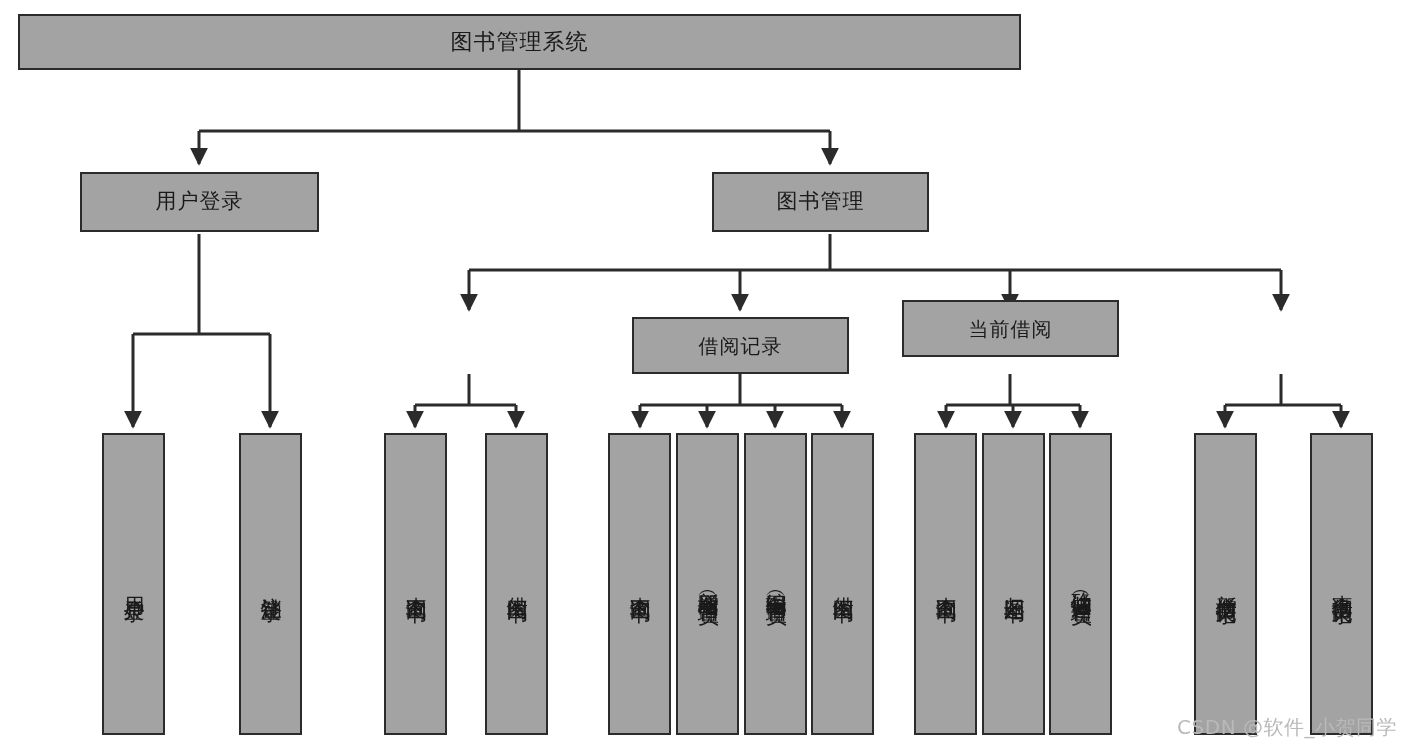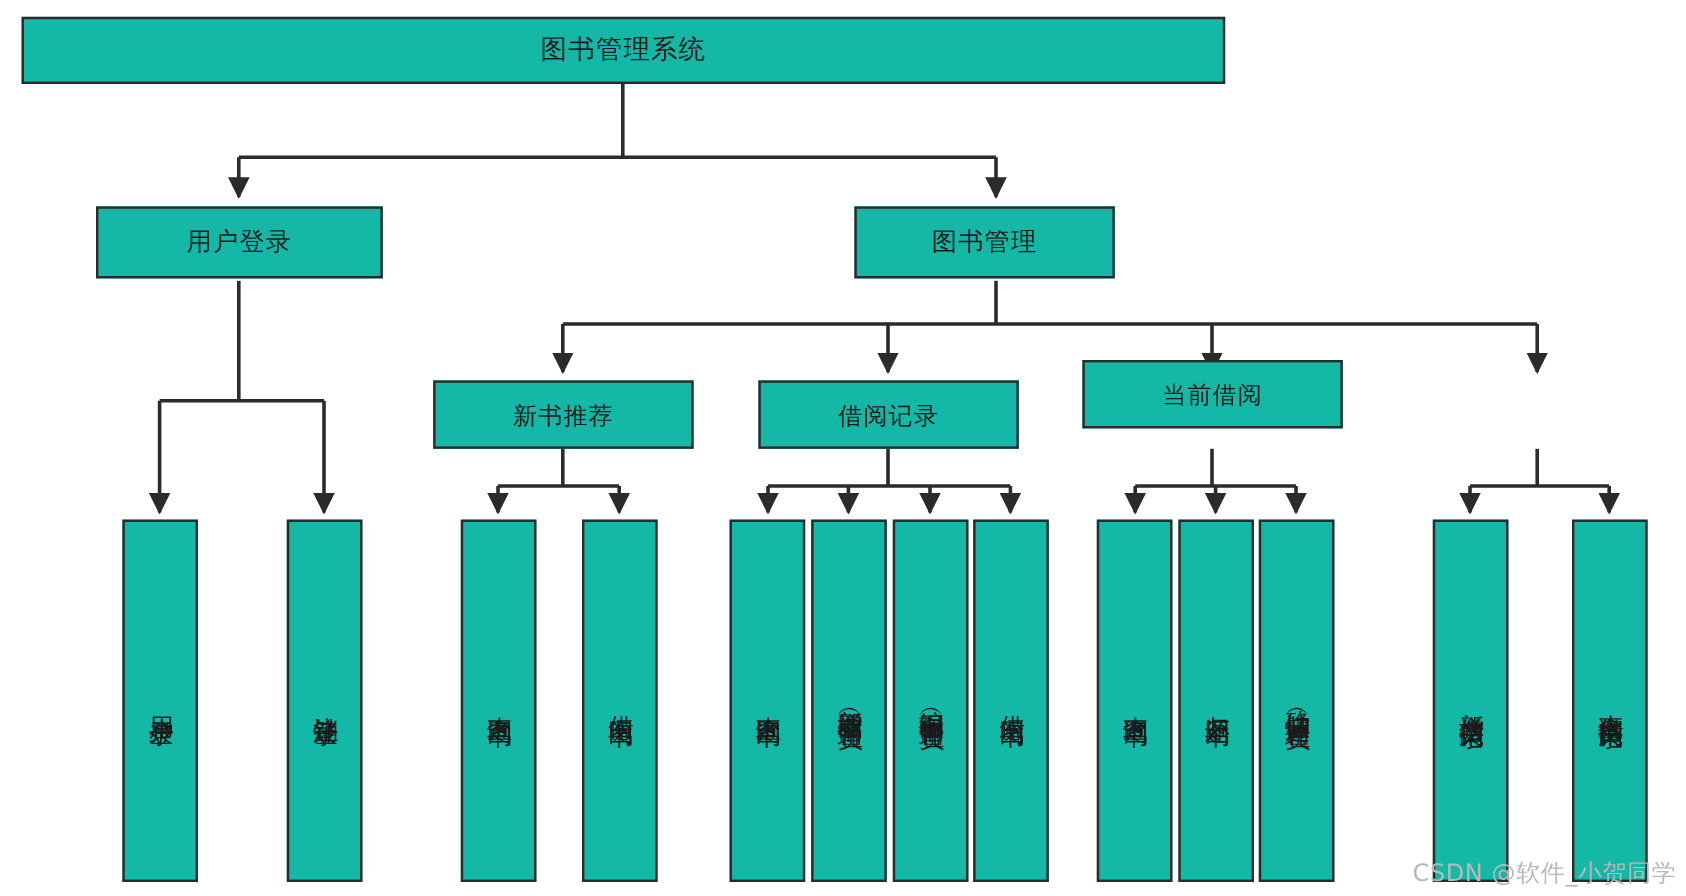--- a/index.html
+++ b/index.html
@@ -20,21 +20,21 @@
     position: absolute;
     left: 0;
     top: 0;
     width: 1405px;
     height: 747px;
     pointer-events: none;
   }
   .node {
     position: absolute;
     box-sizing: border-box;
-    background: #14b8a6;
+    background: #a3a3a3;
     border: 2px solid #2b2b2b;
     display: flex;
     align-items: center;
     justify-content: center;
     color: #1a1a1a;
     z-index: 2;
   }
   .node.root      { font-size: 22px; }
   .node.level2    { font-size: 21px; }
   .node.level3    { font-size: 20px; }
@@ -127,23 +127,20 @@
     <span class="hlabel">图书管理系统</span>
   </div>
 
   <div class="node level2" style="left:80px; top:172px; width:239px; height:60px;">
     <span class="hlabel">用户登录</span>
   </div>
   <div class="node level2" style="left:712px; top:172px; width:217px; height:60px;">
     <span class="hlabel">图书管理</span>
   </div>
 
-  <div class="node level3" style="left:361px; top:317px; width:217px; height:57px;">
-    <span class="hlabel">新书推荐</span>
-  </div>
   <div class="node level3" style="left:632px; top:317px; width:217px; height:57px;">
     <span class="hlabel">借阅记录</span>
   </div>
   <div class="node level3" style="left:902px; top:300px; width:217px; height:57px;">
     <span class="hlabel">当前借阅</span>
   </div>
 
   <div class="node leaf" style="left:102px; top:433px; width:63px; height:302px;">
     <span class="vlabel">用户登录</span>
   </div>

